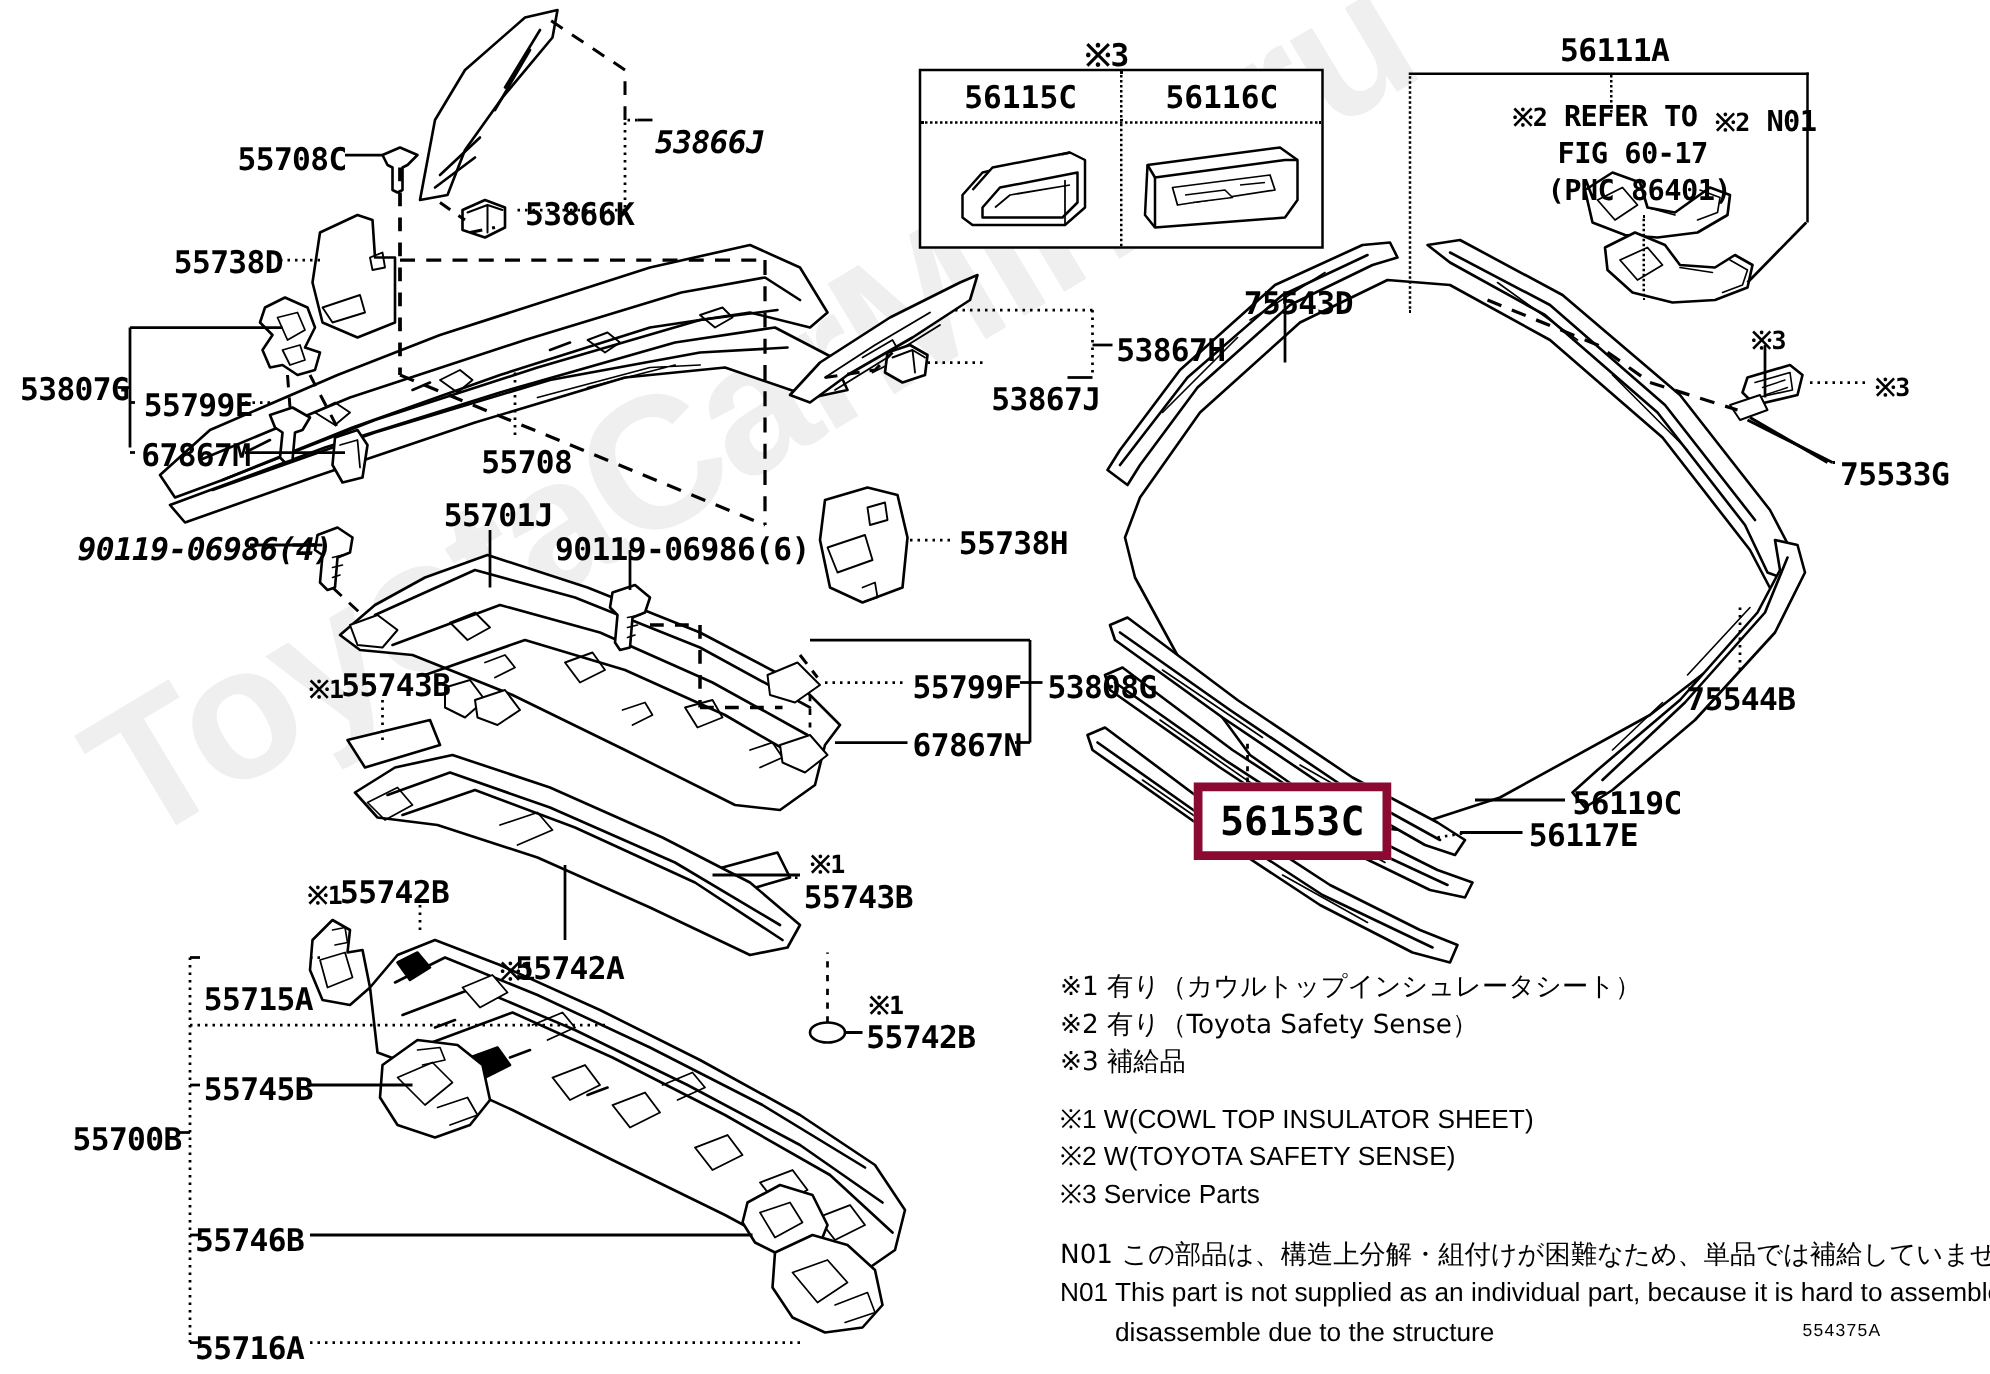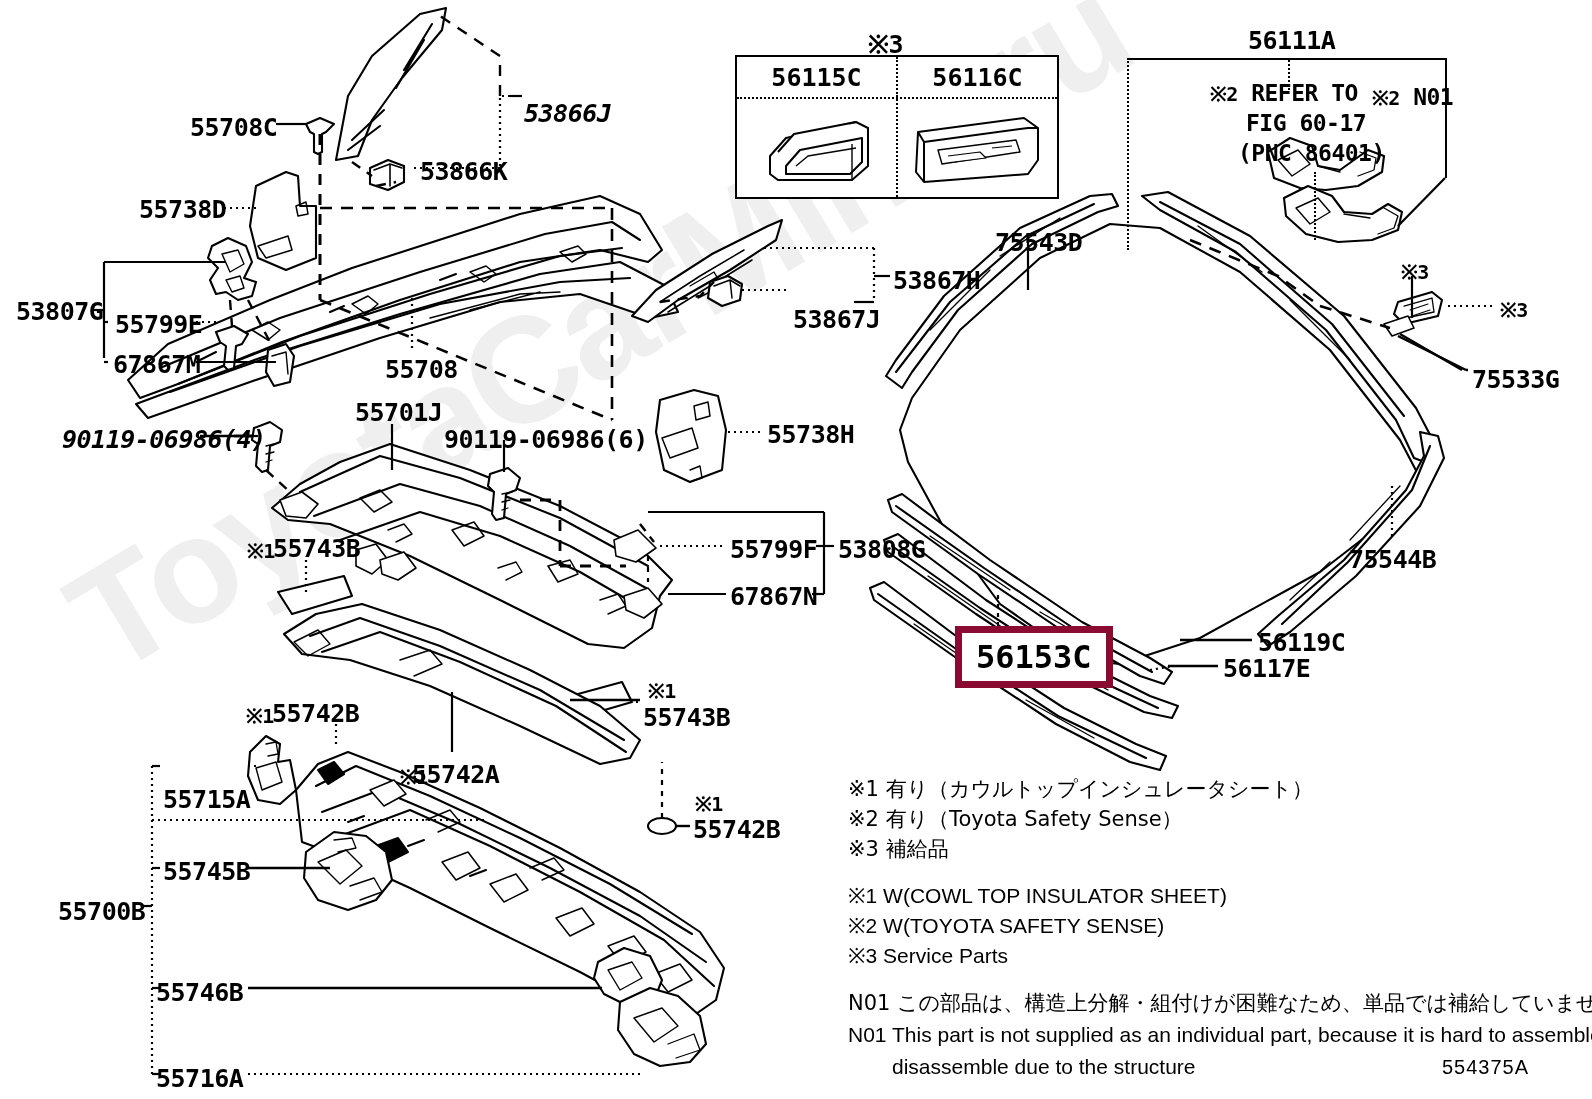--- a/index.html
+++ b/index.html
@@ -45,21 +45,21 @@
   #legend{position:absolute;left:848px;top:775px;z-index:7;}
   #legend .g{margin-bottom:17px;}
   #legend .l{font-family:"Liberation Sans",sans-serif;font-size:21px;color:#000;
              white-space:nowrap;line-height:1.42;}
   #legend .l.jp{font-family:"DejaVu Sans","Liberation Sans",sans-serif;font-size:21px;}
   #legend .n01 .l{line-height:1.5;}
   #legend .ind{padding-left:44px;}
 
   
   #code{position:absolute;left:1442px;top:1056px;font-family:"Liberation Sans",sans-serif;
-        font-size:20px;color:#000;letter-spacing:1px;z-index:7;}
+        font-size:14px;color:#000;letter-spacing:1px;z-index:7;}
 
   
   #art{position:absolute;left:0;top:0;width:1592px;height:1099px;z-index:3;}
   #art2{position:absolute;left:0;top:0;width:1592px;height:1099px;z-index:7;pointer-events:none;}
 </style>
 </head>
 <body>
 
 <div id="stage">
 

